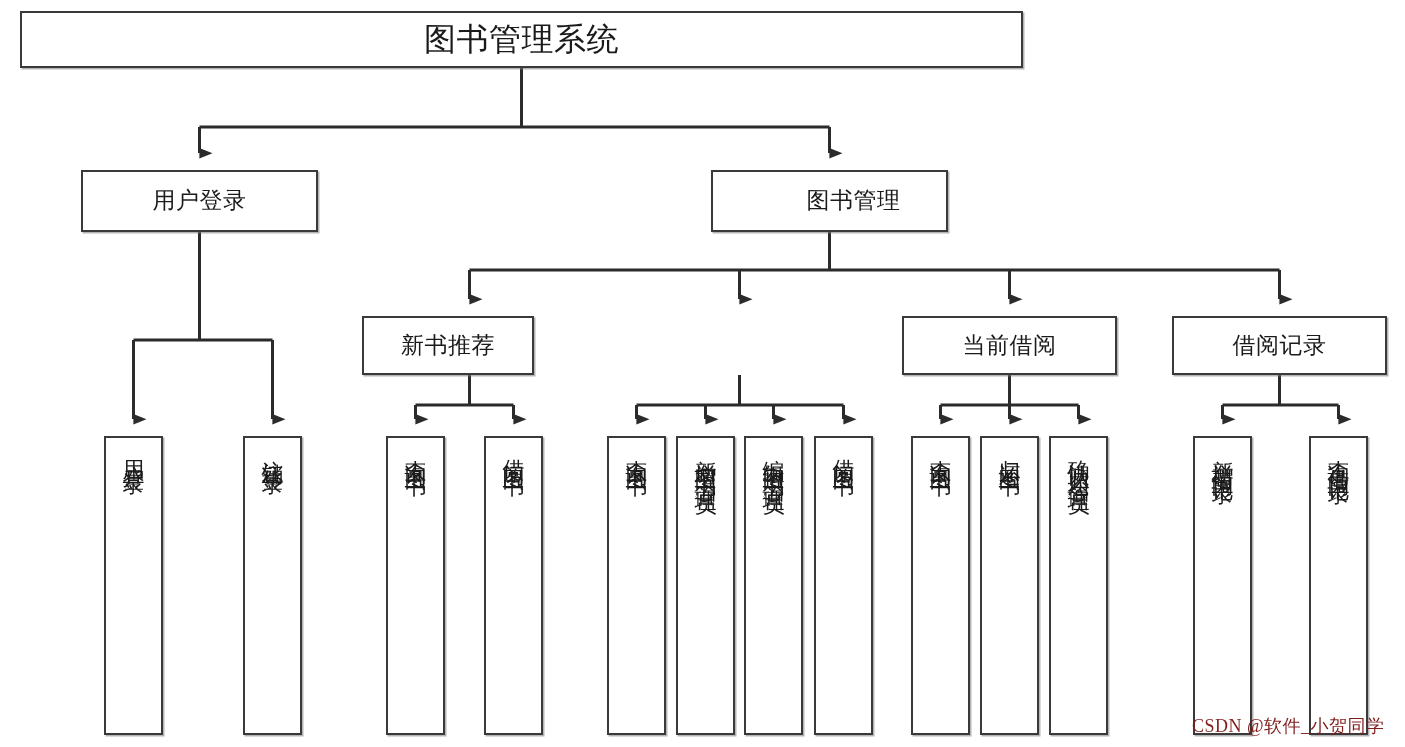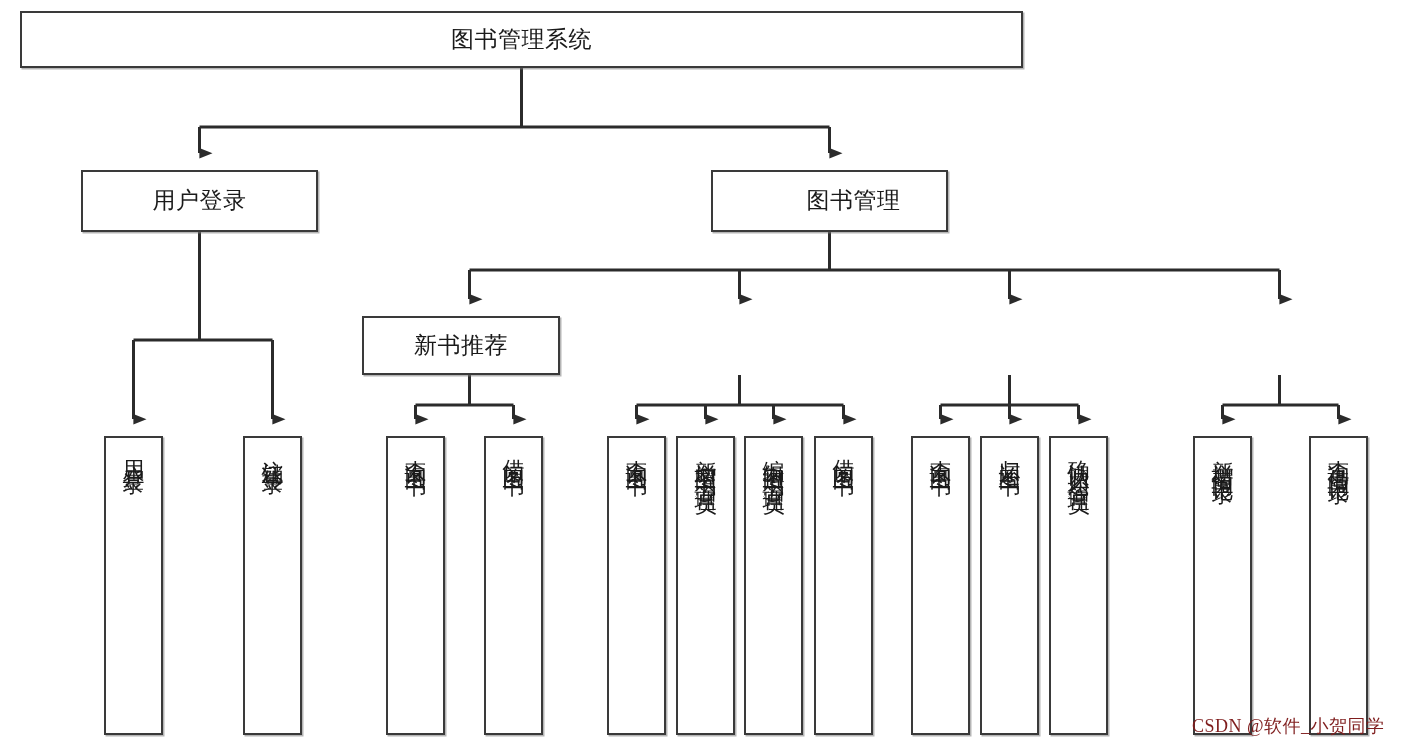--- a/index.html
+++ b/index.html
@@ -41,21 +41,21 @@
     display: block;
     text-align: center;
     line-height: 1.02;
     letter-spacing: 0.5px;
   }
   
   .node.h .lbl {
     writing-mode: horizontal-tb;
     font-size: 23px;
   }
-  .node.root .lbl { font-size: 23px; }
+  .node.root .lbl { font-size: 32px; }
   
   .node.v {
     align-items: flex-start;
     justify-content: center;
     padding-top: 4px;
   }
   .node.v .lbl {
     writing-mode: vertical-rl;
     text-orientation: upright;
     font-size: 22px;
@@ -133,22 +133,28 @@
     <span class="lbl">图书管理系统</span>
   </div>
 
   <div class="node h" style="left:81px; top:170px; width:237px; height:62px;">
     <span class="lbl">用户登录</span>
   </div>
   <div class="node h" style="left:711px; top:170px; width:237px; height:62px;padding-left:48px;">
     <span class="lbl">图书管理</span>
   </div>
 
-  <div class="node h" style="left:362px; top:316px; width:198px; height:59px;">
+  <div class="node h" style="left:362px; top:316px; width:172px; height:59px;">
     <span class="lbl">新书推荐</span>
+  </div>
+  <div class="node h" style="left:902px; top:316px; width:215px; height:59px;">
+    <span class="lbl">当前借阅</span>
+  </div>
+  <div class="node h" style="left:1172px; top:316px; width:215px; height:59px;">
+    <span class="lbl">借阅记录</span>
   </div>
 
   <div class="node v" style="left:104px; top:436px; width:59px; height:299px;">
     <span class="lbl">用户登录</span>
   </div>
   <div class="node v" style="left:243px; top:436px; width:59px; height:299px;">
     <span class="lbl">注销登录</span>
   </div>
 
   <div class="node v" style="left:386px; top:436px; width:59px; height:299px;">

